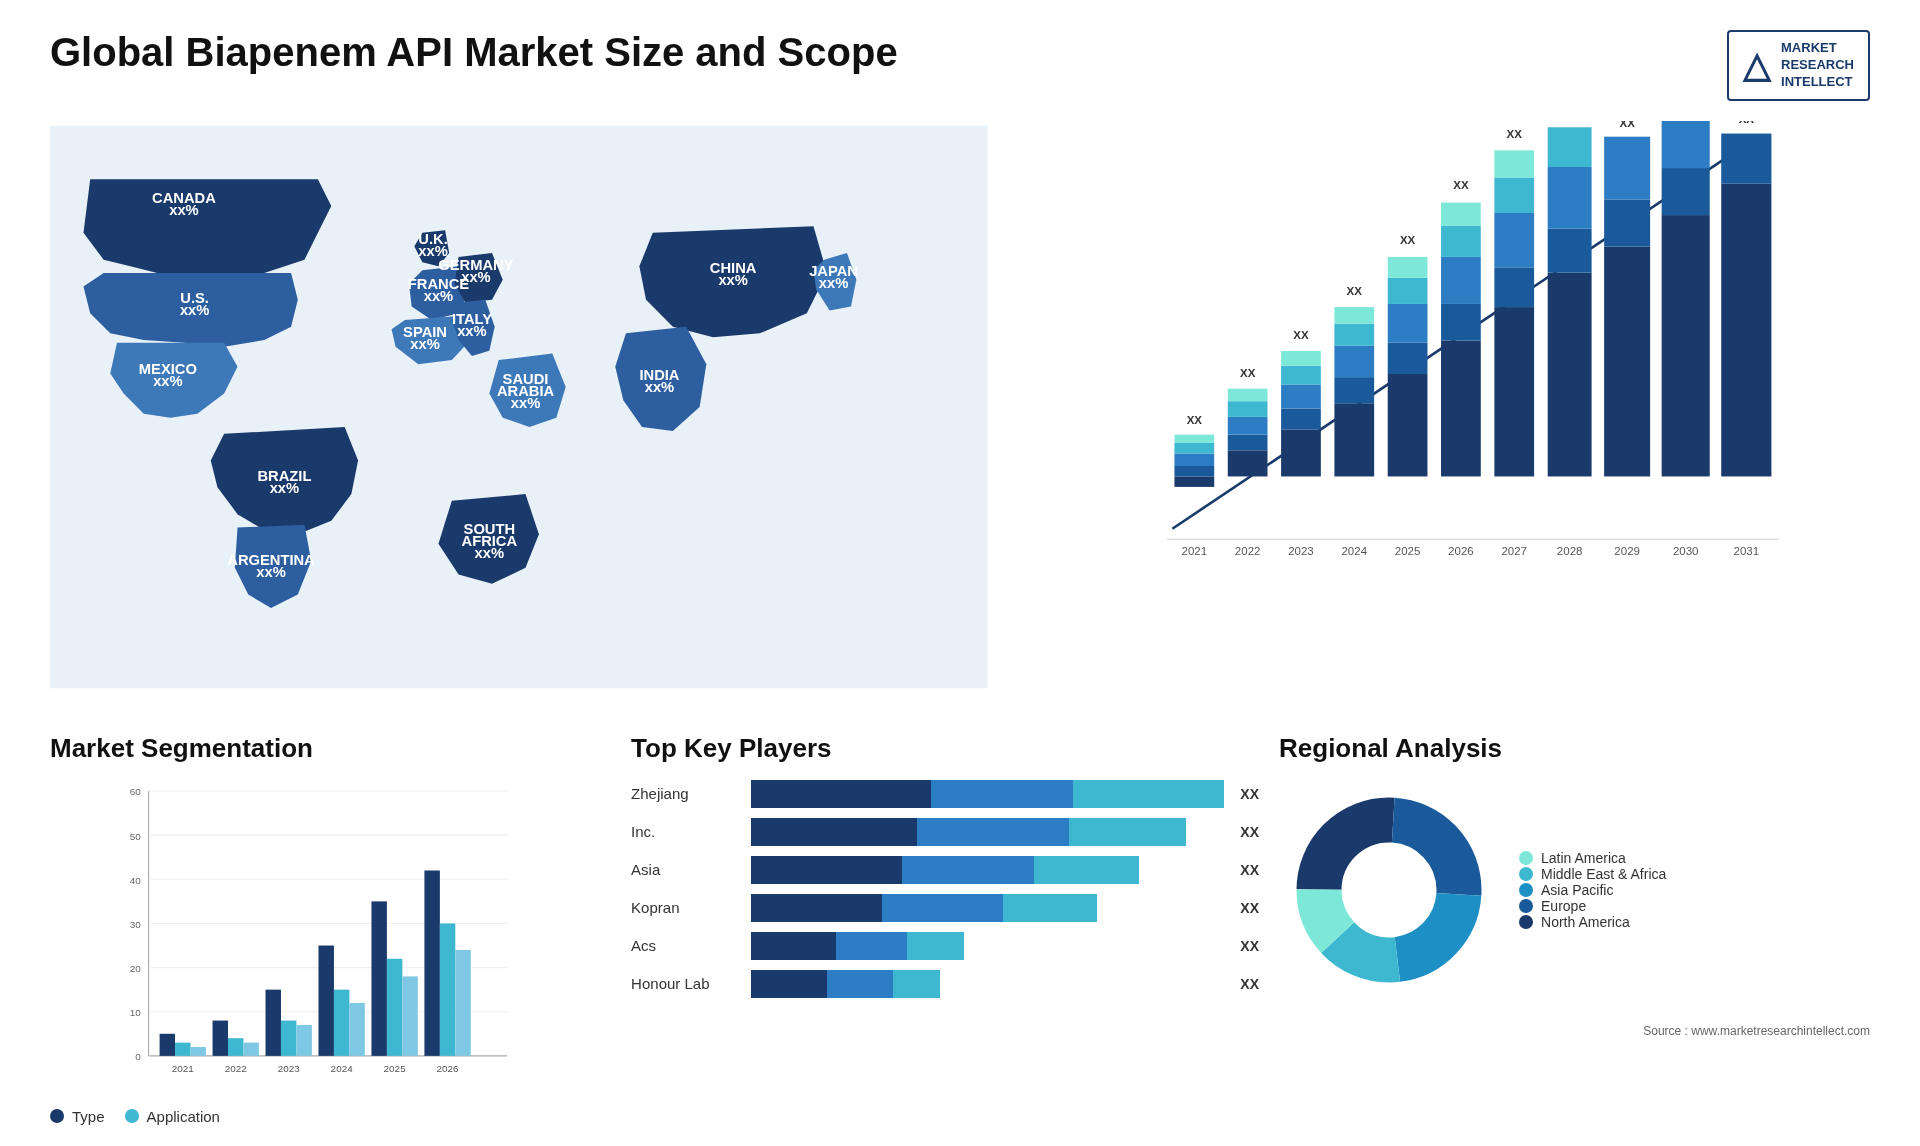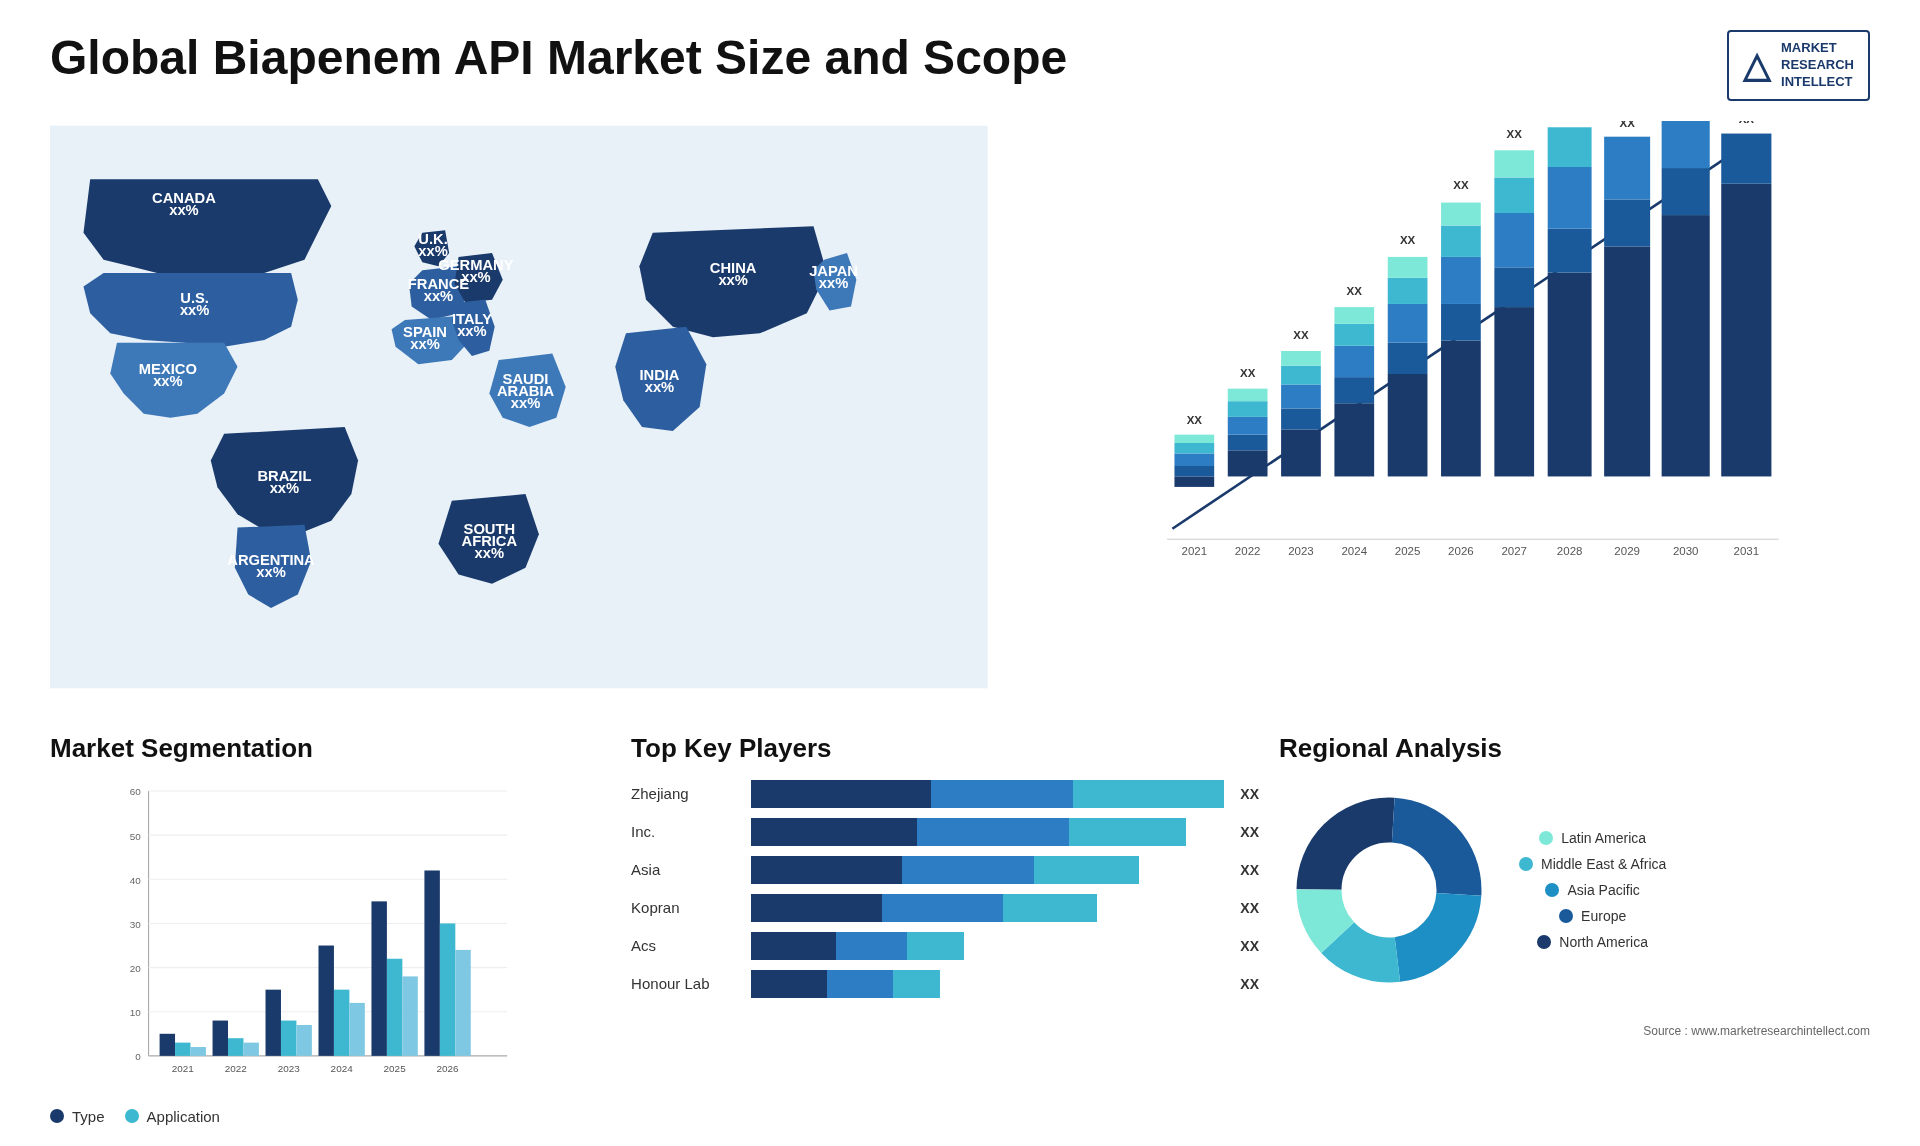--- a/index.html
+++ b/index.html
@@ -12,21 +12,21 @@
       color: #222;
     }
     
     .header {
       display: flex;
       justify-content: space-between;
       align-items: flex-start;
       margin-bottom: 20px;
     }
     .main-title {
-      font-size: 48px;
+      font-size: 40px;
       font-weight: 700;
       color: #111;
     }
     .logo-box {
       display: flex;
       align-items: center;
       gap: 10px;
       border: 2px solid #1a3a6b;
       padding: 8px 14px;
       border-radius: 4px;
@@ -172,22 +172,20 @@
       height: 220px;
       flex-shrink: 0;
     }
     .donut-svg {
       width: 100%;
       height: 100%;
     }
     .regional-legend {
       display: flex;
       flex-direction: column;
-      gap: 10px;
-      align-items: center;
     }
     .reg-legend-item {
       display: flex;
       align-items: center;
       gap: 8px;
       font-size: 14px;
       color: #333;
     }
     .reg-legend-dot {
       width: 14px;

